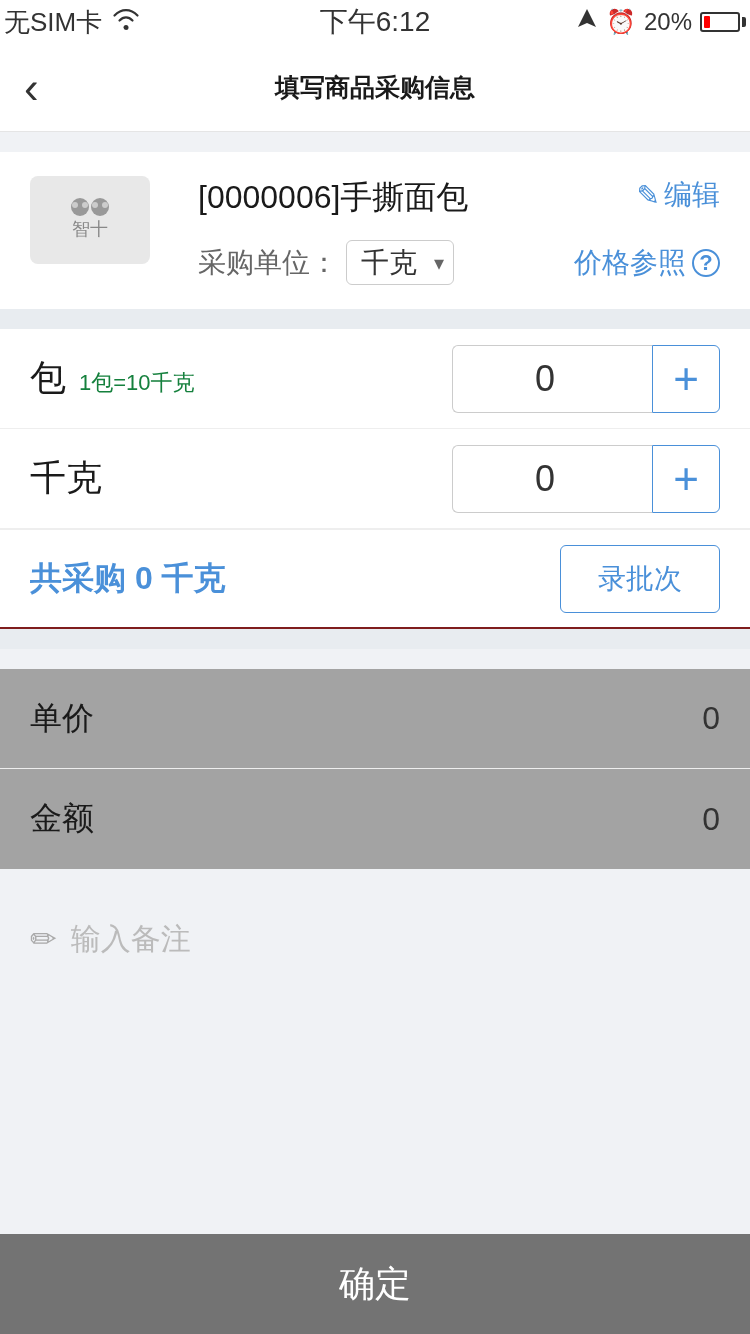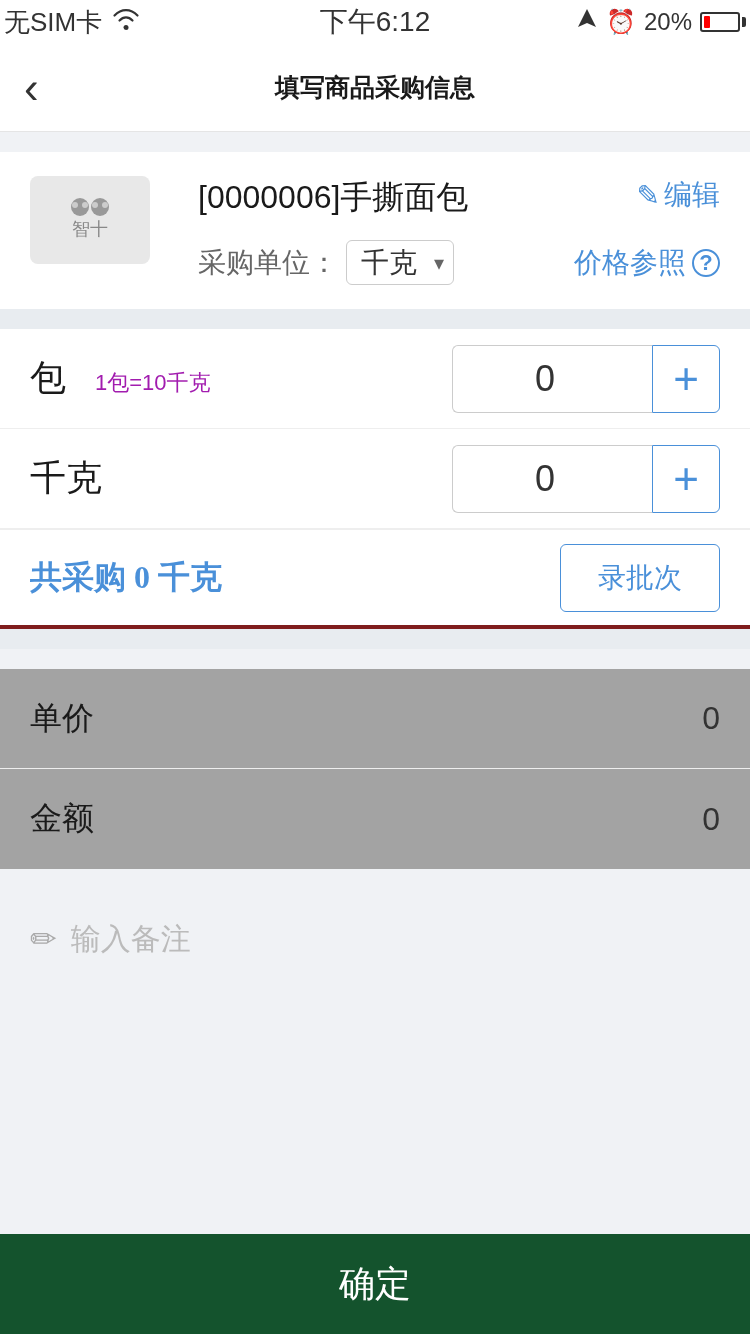--- a/index.html
+++ b/index.html
@@ -208,22 +208,22 @@
     .form-row-label {
       min-width: 120px;
     }
     .form-row-label-main {
       font-size: 36px;
       color: #1a1a1a;
       font-weight: 500;
     }
     .form-row-label-sub {
       font-size: 22px;
-      color: #a21caf;
-      margin-left: 20px;
+      color: #15803d;
+      margin-left: 4px;
     }
     .form-row-input-area {
       flex: 1;
       display: flex;
       align-items: center;
       justify-content: flex-end;
       gap: 0;
     }
     .form-input {
       width: 200px;
@@ -333,21 +333,21 @@
       min-height: 300px;
     }
 
     
     .footer-btn {
       position: fixed;
       bottom: 0;
       left: 0;
       width: 750px;
       height: 100px;
-      background: #14532d;
+      background: #737373;
       display: flex;
       align-items: center;
       justify-content: center;
       cursor: pointer;
     }
     .footer-btn-label {
       font-size: 36px;
       color: #fff;
       font-weight: 500;
     }
@@ -453,21 +453,21 @@
       <span class="form-row-label-main">千克</span>
       <span class="form-row-label-sub"></span>
     </div>
     <div class="form-row-input-area">
       <input class="form-input" type="number" value="0" style="">
       <div class="form-plus-btn">+</div>
     </div>
   </div>
 </div>
 
-<div class="summary-row" style="border-top:1px solid #eee;border-bottom:4px solid #7f1d1d;font-family:Liberation Serif, serif;">
+<div class="summary-row" style="border-top:1px solid #eee;border-bottom:2px solid #7f1d1d;">
   <div class="summary-text">
     <span>共采购</span>
     <span> </span>
     <span style="color:#4a90d9;font-weight:600;">0</span>
     <span> </span>
     <span>千克</span>
   </div>
   <div class="batch-btn">录批次</div>
 </div>
 

